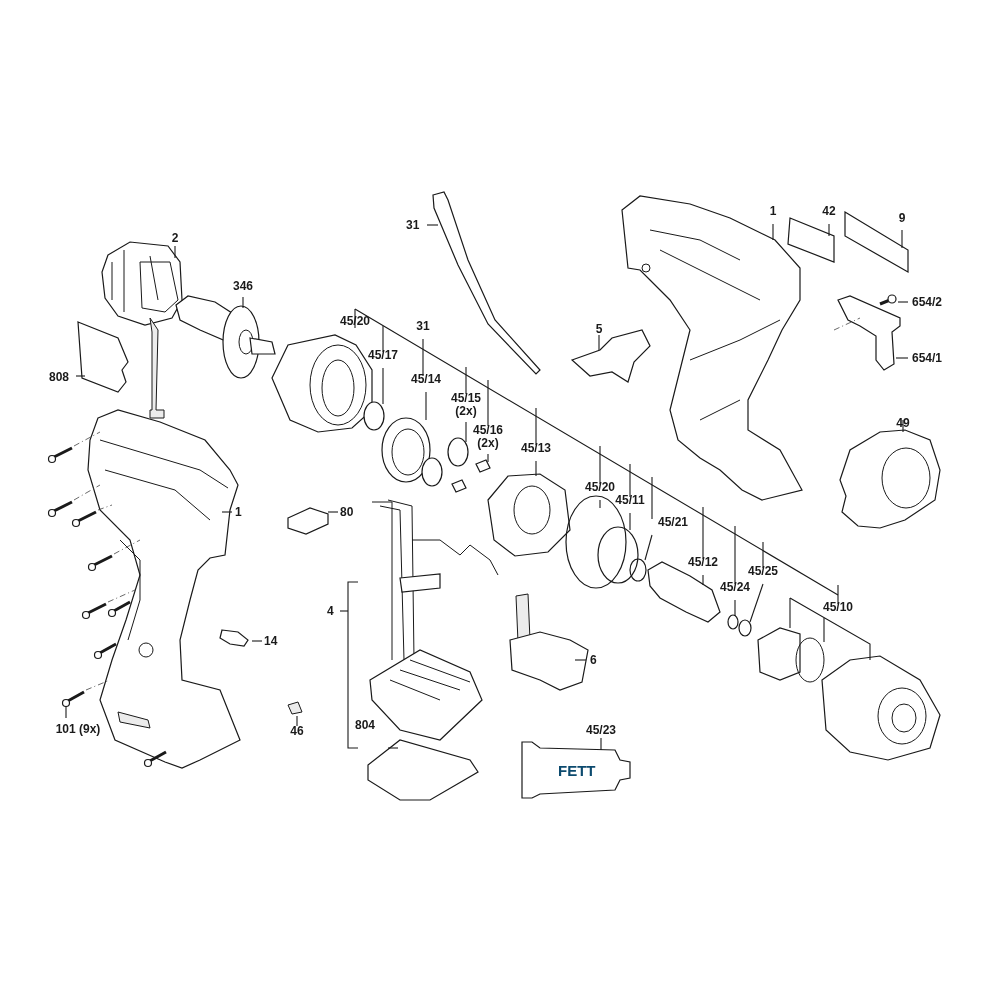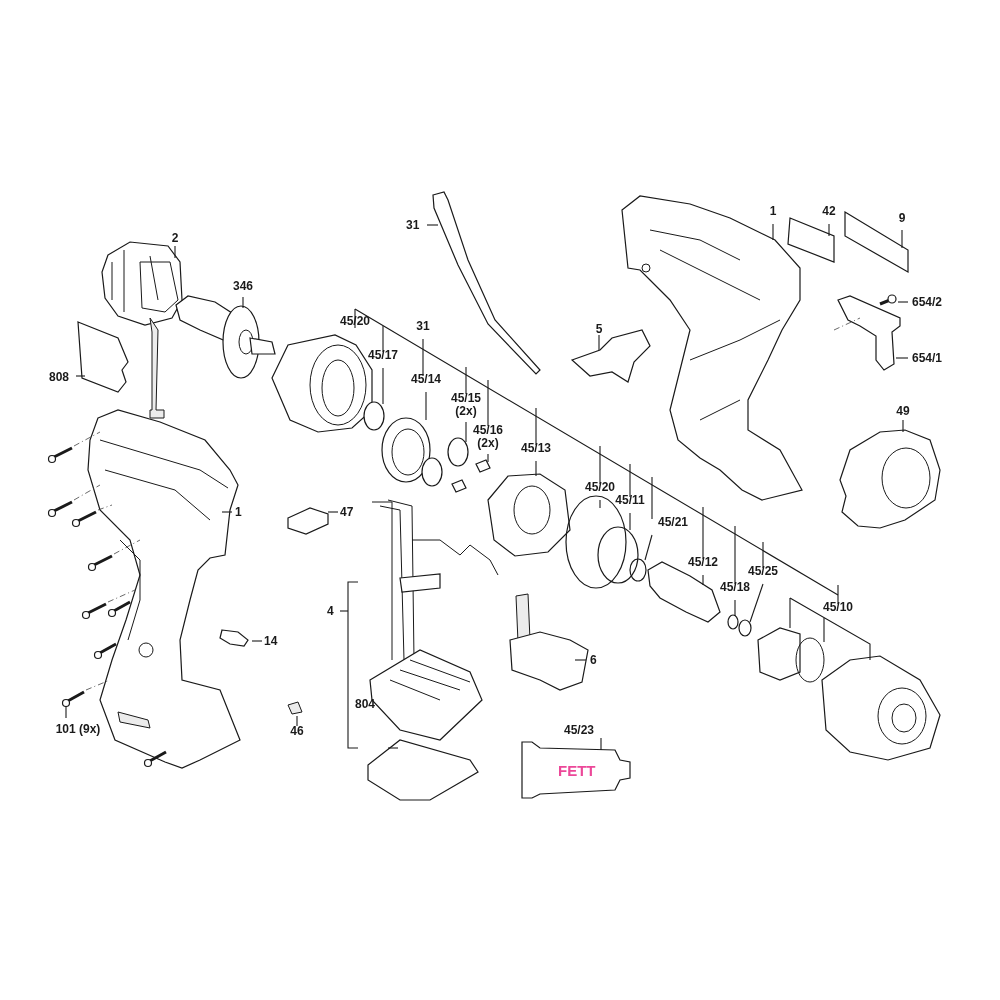--- a/index.html
+++ b/index.html
@@ -1,20 +1,20 @@
 <!DOCTYPE html>
 <html><head>
   <meta charset="utf-8">
   <style>
     html, body { margin: 0; padding: 0; background: #ffffff; }
     body { width: 1000px; height: 1000px; position: relative; overflow: hidden; font-family: "Liberation Sans", sans-serif; }
     #diagram { position: absolute; left: 0; top: 0; width: 1000px; height: 1000px; }
     .lbl { position: absolute; font-family: "Liberation Sans", sans-serif; font-weight: bold; font-size: 12px; color: #1a1a1a; white-space: nowrap; line-height: 13px; }
     .lbl.c { transform: translateX(-50%); text-align: center; }
-    .fett { position: absolute; font-family: "Liberation Sans", sans-serif; font-weight: bold; font-size: 15px; color: #ec4899; }
+    .fett { position: absolute; font-family: "Liberation Sans", sans-serif; font-weight: bold; font-size: 15px; color: #0c4a6e; }
     svg .part { fill: #ffffff; stroke: #1a1a1a; stroke-width: 1.2; }
     svg .thin { fill: none; stroke: #1a1a1a; stroke-width: 1; }
     svg .lead { fill: none; stroke: #1a1a1a; stroke-width: 1.1; }
     svg .dash { fill: none; stroke: #444; stroke-width: 0.8; stroke-dasharray: 6 3 1 3; }
     svg .grey { fill: #ececec; stroke: #1a1a1a; stroke-width: 1; }
   </style>
 </head>
 <body>
 
 <div id="diagram">
@@ -238,45 +238,45 @@
   <line class="lead" x1="903" y1="420" x2="903" y2="432"></line>
 </svg>
 
 
 <div class="lbl c" style="left:175px;top:232px">2</div>
 <div class="lbl c" style="left:243px;top:280px">346</div>
 <div class="lbl" style="left:49px;top:371px">808</div>
 <div class="lbl" style="left:235px;top:506px">1</div>
 <div class="lbl" style="left:264px;top:635px">14</div>
 <div class="lbl c" style="left:78px;top:723px">101 (9x)</div>
-<div class="lbl" style="left:340px;top:506px">47</div>
+<div class="lbl" style="left:340px;top:506px">80</div>
 <div class="lbl" style="left:327px;top:605px">4</div>
 <div class="lbl c" style="left:297px;top:725px">46</div>
-<div class="lbl" style="left:355px;top:698px">804</div>
+<div class="lbl" style="left:355px;top:719px">804</div>
 <div class="lbl" style="left:590px;top:654px">6</div>
-<div class="lbl c" style="left:579px;top:724px">45/23</div>
+<div class="lbl c" style="left:601px;top:724px">45/23</div>
 <div class="lbl" style="left:406px;top:219px">31</div>
 <div class="lbl c" style="left:599px;top:323px">5</div>
 <div class="lbl c" style="left:355px;top:315px">45/20</div>
 <div class="lbl c" style="left:383px;top:349px">45/17</div>
 <div class="lbl c" style="left:423px;top:320px">31</div>
 <div class="lbl c" style="left:426px;top:373px">45/14</div>
 <div class="lbl c" style="left:466px;top:392px;white-space:pre">45/15
 (2x)</div>
 <div class="lbl c" style="left:488px;top:424px;white-space:pre">45/16
 (2x)</div>
 <div class="lbl c" style="left:536px;top:442px">45/13</div>
 <div class="lbl c" style="left:600px;top:481px">45/20</div>
 <div class="lbl c" style="left:630px;top:494px">45/11</div>
 <div class="lbl c" style="left:673px;top:516px">45/21</div>
 <div class="lbl c" style="left:703px;top:556px">45/12</div>
-<div class="lbl c" style="left:735px;top:581px">45/18</div>
+<div class="lbl c" style="left:735px;top:581px">45/24</div>
 <div class="lbl c" style="left:763px;top:565px">45/25</div>
 <div class="lbl c" style="left:838px;top:601px">45/10</div>
 <div class="lbl c" style="left:773px;top:205px">1</div>
 <div class="lbl c" style="left:829px;top:205px">42</div>
 <div class="lbl c" style="left:902px;top:212px">9</div>
 <div class="lbl" style="left:912px;top:296px">654/2</div>
 <div class="lbl" style="left:912px;top:352px">654/1</div>
-<div class="lbl c" style="left:903px;top:405px">49</div>
+<div class="lbl c" style="left:903px;top:417px">49</div>
 
 <div class="fett" style="left:558px;top:762px">FETT</div>
 </div>
 
 </body></html>

